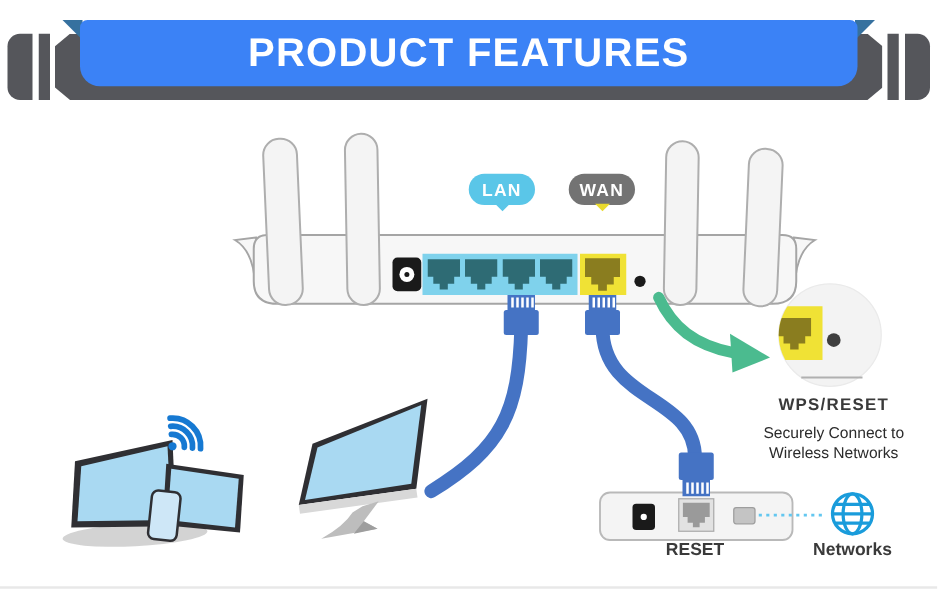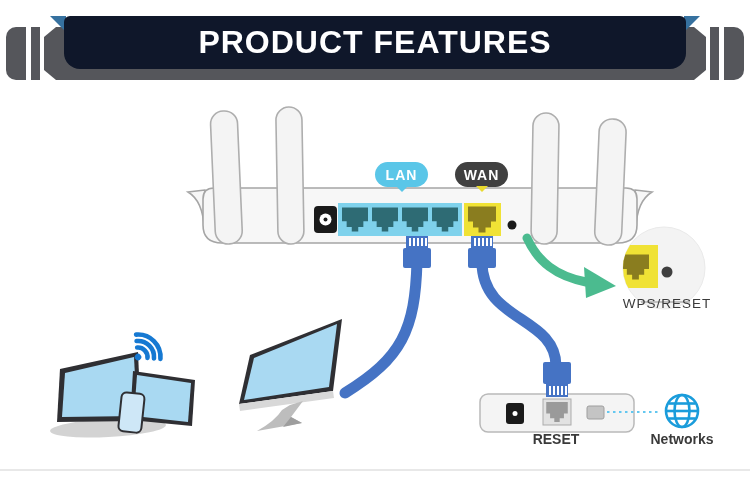--- a/index.html
+++ b/index.html
@@ -10,37 +10,37 @@
   .rib{position:absolute;background:#55565B;top:27px;height:53px;}
   .rib-cap-l{left:6px;width:20px;border-radius:10px 0 0 10px;}
   .rib-bar-l{left:31px;width:9px;}
   .rib-main{left:44px;width:662px;
     clip-path:polygon(12px 0,calc(100% - 12px) 0,100% 10px,100% calc(100% - 10px),calc(100% - 12px) 100%,12px 100%,0 calc(100% - 10px),0 10px);}
   .rib-bar-r{left:710px;width:9px;}
   .rib-cap-r{left:724px;width:20px;border-radius:0 10px 10px 0;}
   .fold{position:absolute;top:16px;width:0;height:0;}
   .fold-l{left:50px;border-right:16px solid #36719F;border-bottom:16px solid transparent;}
   .fold-r{left:684px;border-left:16px solid #36719F;border-bottom:16px solid transparent;}
-  .panel{position:absolute;left:64px;top:16px;width:622px;height:53px;background:#0f172a;
+  .panel{position:absolute;left:64px;top:16px;width:622px;height:53px;background:#3b82f6;
          border-radius:6px 6px 16px 16px;display:flex;align-items:center;justify-content:center;}
   .panel .title{color:#ffffff;font-size:32px;font-weight:bold;letter-spacing:1px;}
   
   .art{position:absolute;left:0;top:0;z-index:5;}
   
-  .bubble{position:absolute;top:162px;width:53px;height:25px;border-radius:13px;z-index:10;
+  .bubble{position:absolute;top:139px;width:53px;height:25px;border-radius:13px;z-index:10;
           display:flex;align-items:center;justify-content:center;color:#fff;font-size:14px;
           font-weight:bold;letter-spacing:1px;}
   .bubble:after{content:"";position:absolute;left:50%;top:24px;margin-left:-6px;border:6px solid transparent;}
   .bubble-lan{left:375px;background:#5AC6E8;}
   .bubble-lan:after{border-top-color:#5AC6E8;}
-  .bubble-wan{left:455px;background:#404040;}
+  .bubble-wan{left:455px;background:#737373;}
   .bubble-wan:after{border-top-color:#E9DA2E;}
   
   .lbl{position:absolute;z-index:10;text-align:center;color:#3A3A3A;}
-  .wps-title{left:608px;top:296px;width:118px;font-size:13.5px;font-weight:normal;letter-spacing:1px;}
+  .wps-title{left:608px;top:316px;width:118px;font-size:13.5px;font-weight:bold;letter-spacing:1px;}
   .wps-desc{left:606px;top:338px;width:122px;font-size:12.5px;color:#2B2B2B;line-height:16px;font-weight:normal;}
   .adsl-lbl{left:516px;top:431px;width:80px;font-size:14px;font-weight:bold;}
   .inet-lbl{left:640px;top:431px;width:84px;font-size:14px;font-weight:bold;}
 </style>
 </head>
 <body>
 
 <div class="stage">
 
   <div class="banner">
@@ -209,16 +209,20 @@
   </svg>
 
   <div class="bubble bubble-lan">
     <span>LAN</span>
   </div>
   <div class="bubble bubble-wan">
     <span>WAN</span>
   </div>
 
   <div class="lbl wps-title">WPS/RESET</div>
+  <div class="lbl wps-desc">
+    <div>Securely Connect to</div>
+    <div>Wireless Networks</div>
+  </div>
   <div class="lbl adsl-lbl">RESET</div>
   <div class="lbl inet-lbl">Networks</div>
 
 </div>
 
 </body></html>

